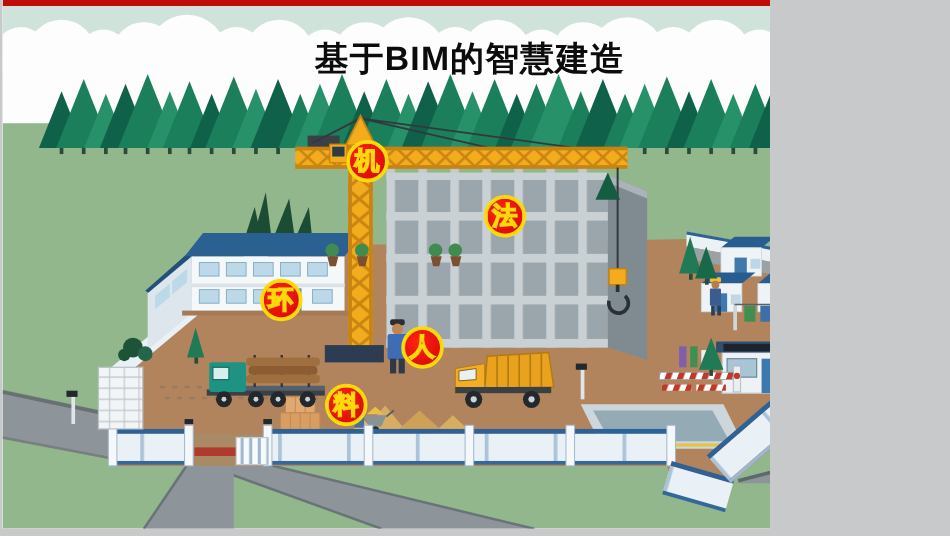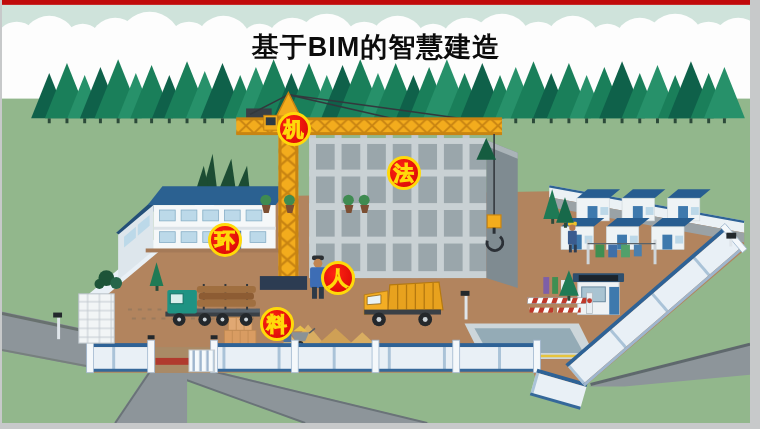--- a/index.html
+++ b/index.html
@@ -1,16 +1,16 @@
 <!DOCTYPE html>
 <html><head>
 <meta charset="utf-8">
 <style>
   html,body{margin:0;padding:0;background:#c7c9ca;}
-  .stage{position:relative;width:760px;height:429px;background:#c7c9ca;overflow:hidden;
+  .stage{position:relative;width:616px;height:429px;background:#c7c9ca;overflow:hidden;
          font-family:"Liberation Sans","DejaVu Sans",sans-serif;}
   .slide{position:absolute;left:2px;top:0;width:748px;height:423px;overflow:hidden;background:#fdfdfd;}
   .slide svg{position:absolute;left:0;top:0;width:100%;height:100%;display:block;}
   .title{position:absolute;left:0;right:0;top:29px;text-align:center;
          font-size:27px;font-weight:bold;color:#0c0c0c;letter-spacing:1px;}
   .badge{position:absolute;width:28px;height:28px;border-radius:50%;
          background:radial-gradient(circle at 38% 35%, #ff2513, #d40404);
          border:3px solid #ffd90a;display:flex;align-items:center;justify-content:center;}
   .badge span{font-size:20px;font-weight:bold;color:#dd0000;
               -webkit-text-stroke:1.2px #ffd90a;line-height:28px;}

